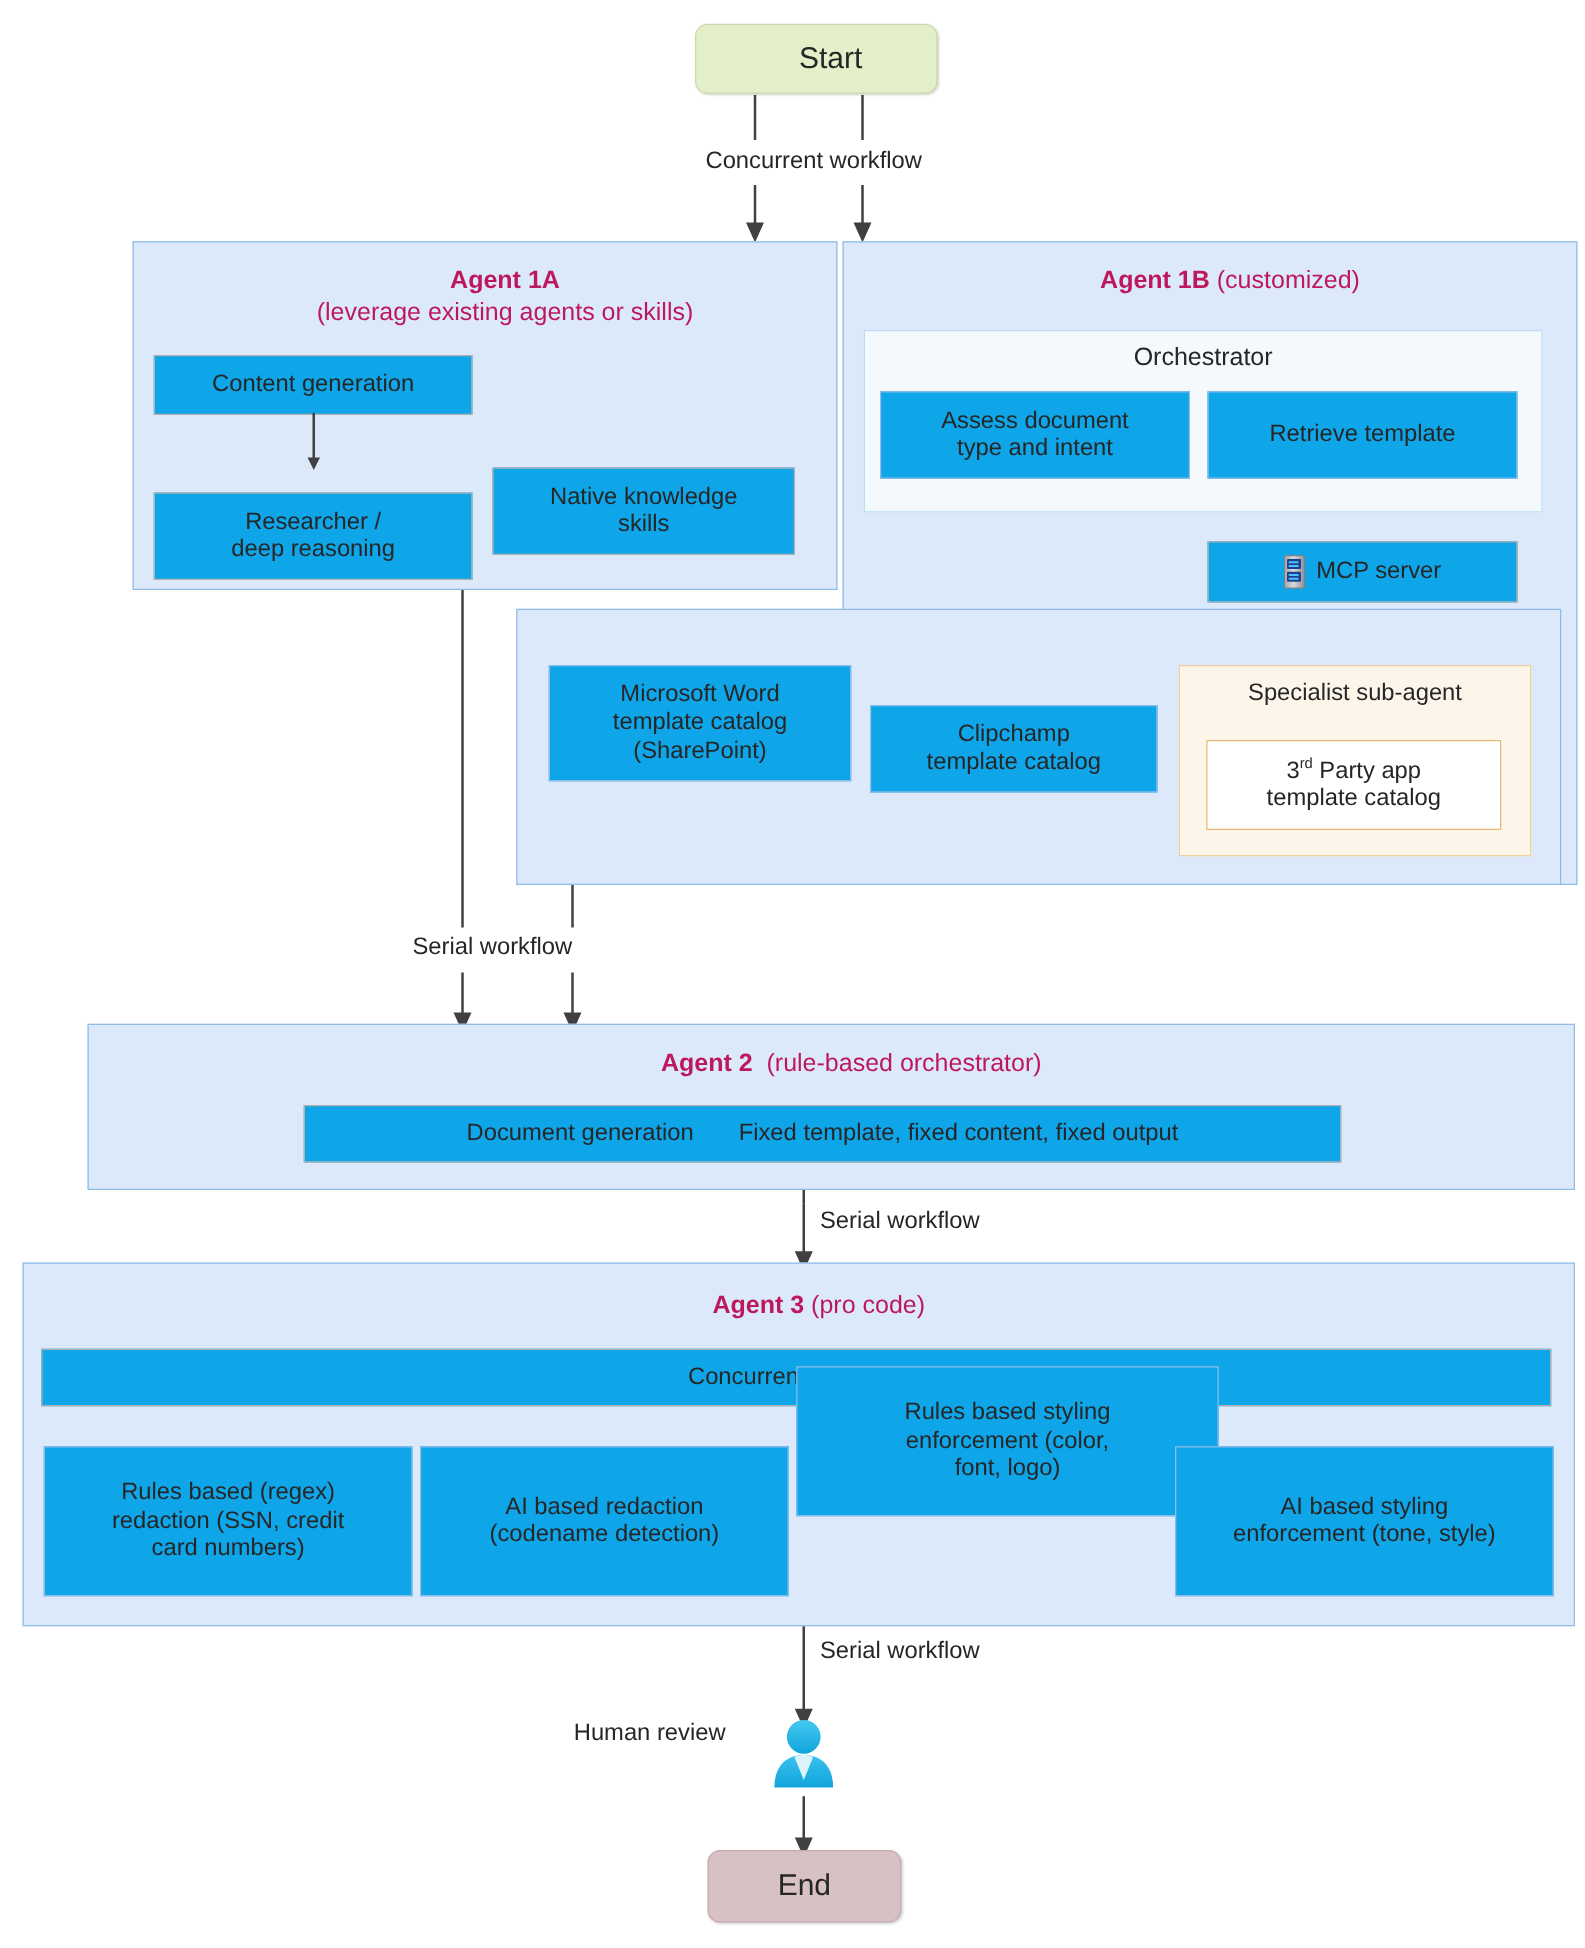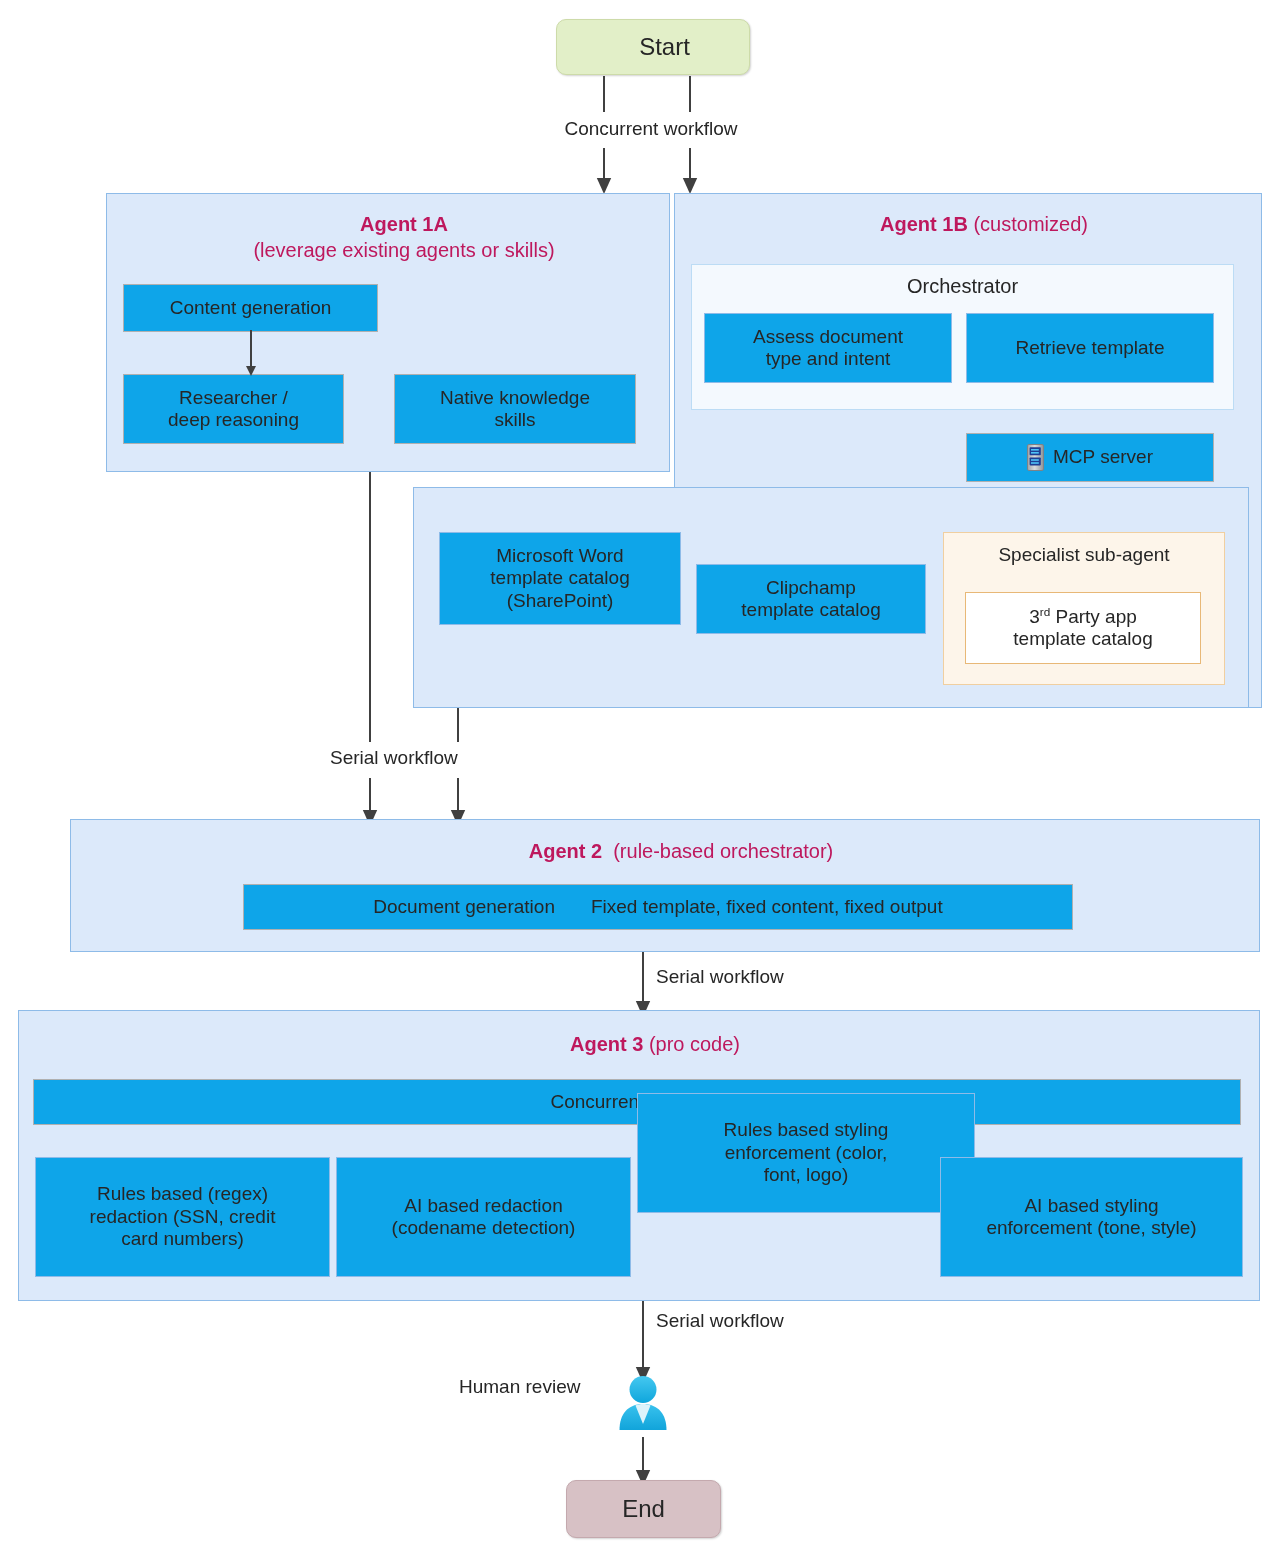--- a/index.html
+++ b/index.html
@@ -191,21 +191,21 @@
     <div class="agent-title" style="top:17px;">
       <b>Agent 1A</b><br>
       <span>(leverage existing agents or skills)</span>
     </div>
   </div>
 
   <div class="node leaf gray-edge" style="left:123px; top:284px; width:255px; height:48px;">
     <span style="white-space:pre-line;">Content generation</span>
   </div>
 
-  <div class="node leaf gray-edge" style="left:123px; top:374px; width:221px; height:70px;">
+  <div class="node leaf gray-edge" style="left:123px; top:394px; width:255px; height:70px;">
     <span style="white-space:pre-line;">Researcher /
 deep reasoning</span>
   </div>
 
   <div class="node leaf gray-edge" style="left:394px; top:374px; width:242px; height:70px;">
     <span style="white-space:pre-line;">Native knowledge
 skills</span>
   </div>
 
   <svg style="position:absolute; left:240px; top:330px; width:22px; height:48px;">

